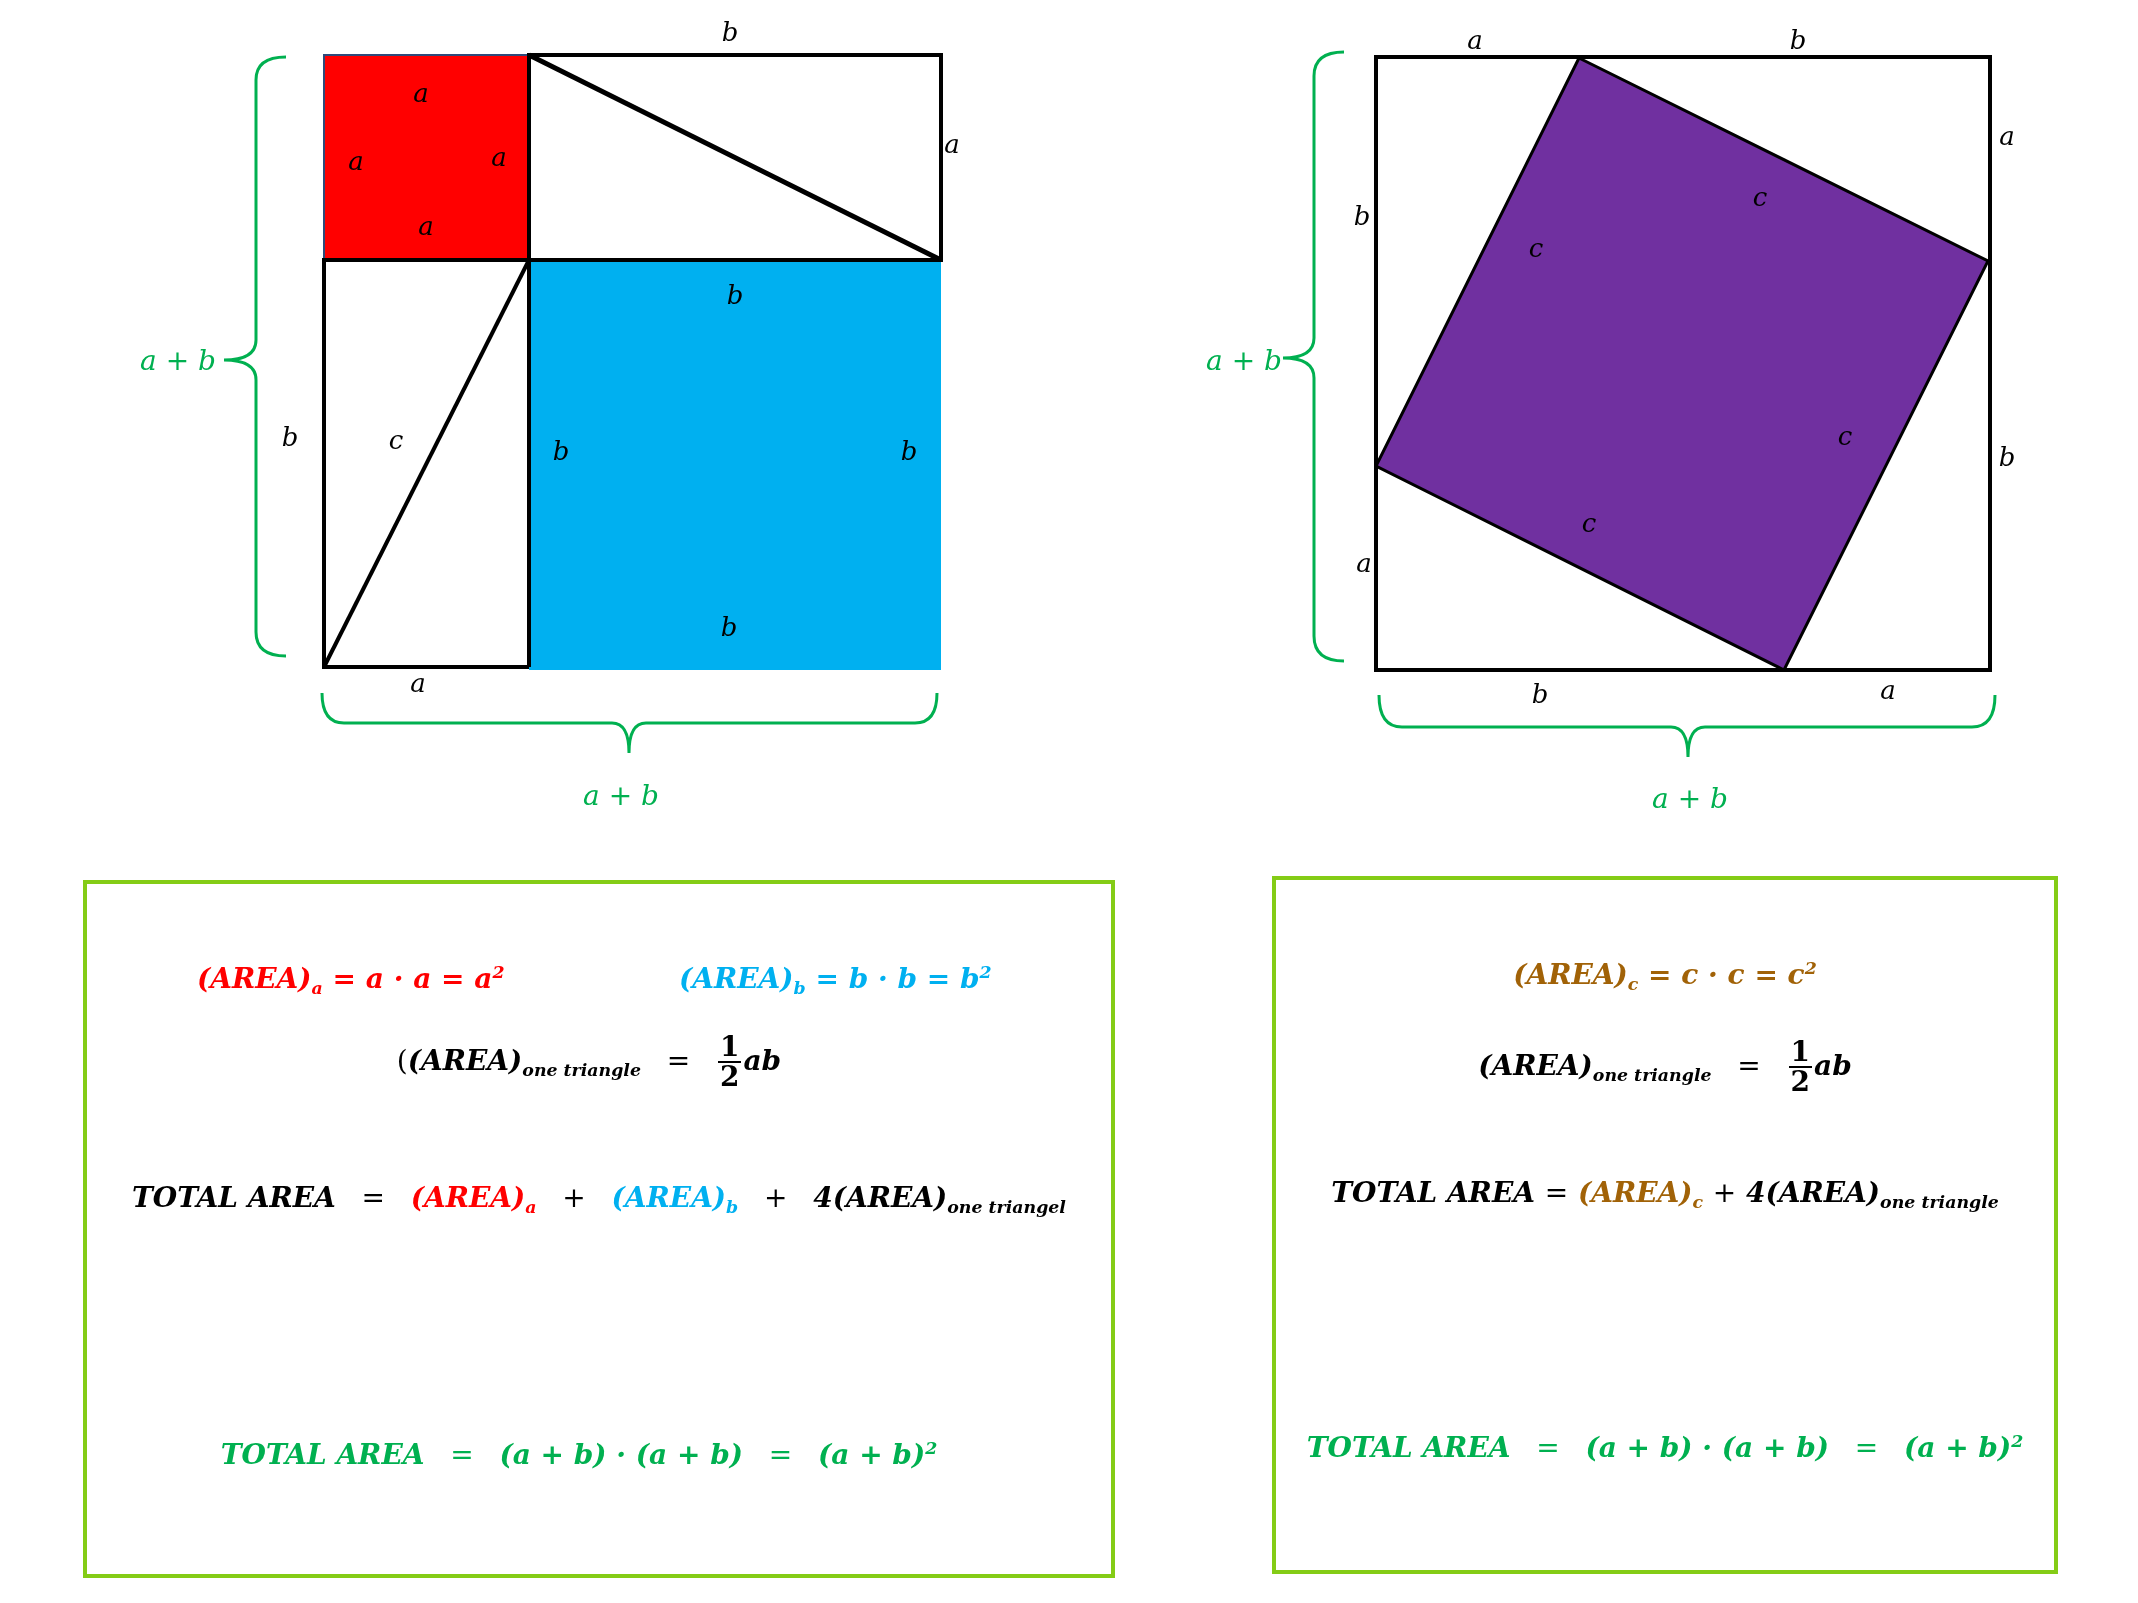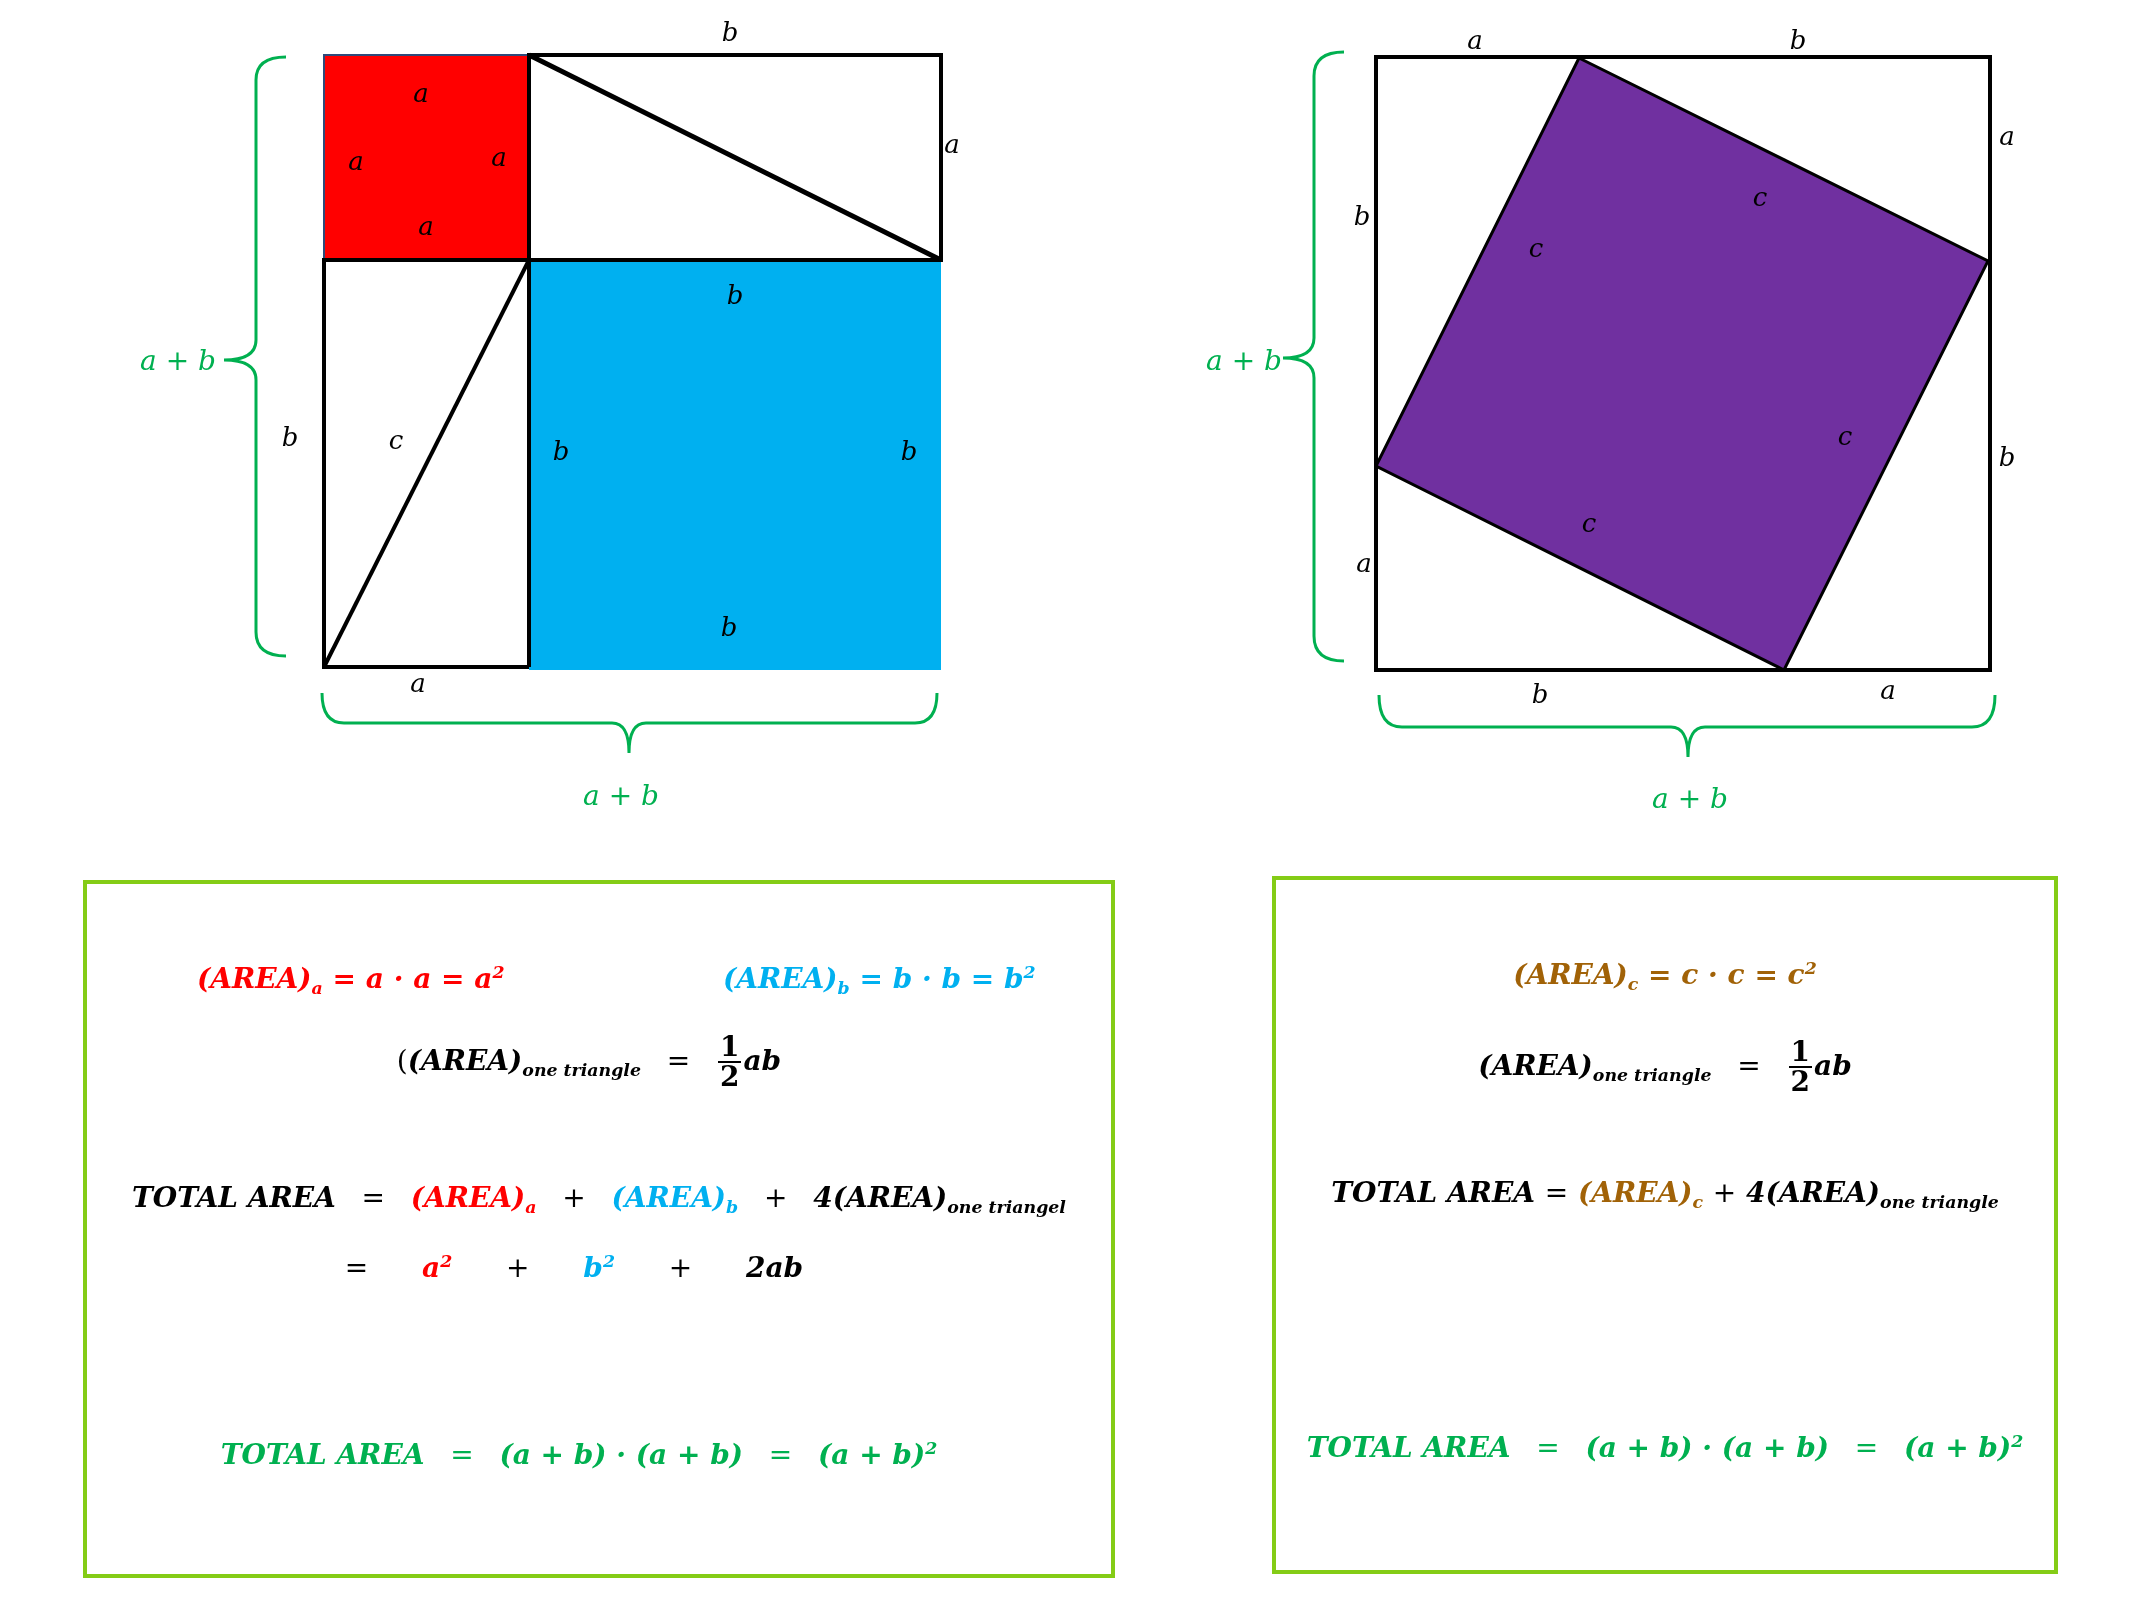--- a/index.html
+++ b/index.html
@@ -81,21 +81,21 @@
 <div class="lbl" style="left:1845px;top:436px">c</div>
 <div class="lbl" style="left:1589px;top:523px">c</div>
 <div class="lbl green" style="left:1244px;top:360px">a + b</div>
 <div class="lbl green" style="left:1690px;top:798px">a + b</div>
 
 <div class="box" style="left:83px;top:880px;width:1032px;height:698px">
 
   <div class="row red" style="top:96px;left:110px;right:auto;text-align:left">
     <span>(AREA)</span><sub>a</sub><span> = a · a = a</span><sup>2</sup>
   </div>
-  <div class="row blue" style="top:96px;left:636px;right:auto;text-align:left">
+  <div class="row blue" style="top:96px;left:592px;right:auto;text-align:left">
     <span>(AREA)</span><sub>b</sub><span> = b · b = b</span><sup>2</sup>
   </div>
 
   <div class="row black" style="top:178px;left:-20px">
     <span class="nonit">(</span><span>(AREA)</span><sub>one triangle</sub>
     <span class="sp"></span><span class="nonit">=</span><span class="sp"></span>
     <span class="frac">
         <span class="num">1</span>
         <span>2</span>
       </span><span>ab</span>
@@ -104,28 +104,20 @@
   <div class="row black" style="top:315px;left:0">
     <span>TOTAL AREA</span><span class="sp"></span>
     <span class="nonit">=</span><span class="sp"></span>
     <span class="red"><span>(AREA)</span><sub>a</sub></span><span class="sp"></span>
     <span class="nonit">+</span><span class="sp"></span>
     <span class="blue"><span>(AREA)</span><sub>b</sub></span><span class="sp"></span>
     <span class="nonit">+</span><span class="sp"></span>
     <span>4(AREA)</span><sub>one triangel</sub>
   </div>
 
-  <div class="row black" style="top:383px;left:-50px">
-    <span class="nonit">=</span><span class="sp2"></span>
-    <span class="red"><span>a</span><sup>2</sup></span><span class="sp2"></span>
-    <span class="nonit">+</span><span class="sp2"></span>
-    <span class="blue"><span>b</span><sup>2</sup></span><span class="sp2"></span>
-    <span class="nonit">+</span><span class="sp2"></span>
-    <span>2ab</span>
-  </div>
 
   <div class="row green-t" style="top:570px;left:-40px">
     <span>TOTAL AREA</span><span class="sp"></span>
     <span class="nonit">=</span><span class="sp"></span>
     <span>(a + b) · (a + b)</span><span class="sp"></span>
     <span class="nonit">=</span><span class="sp"></span>
     <span>(a + b)</span><sup>2</sup>
   </div>
 </div>
 

